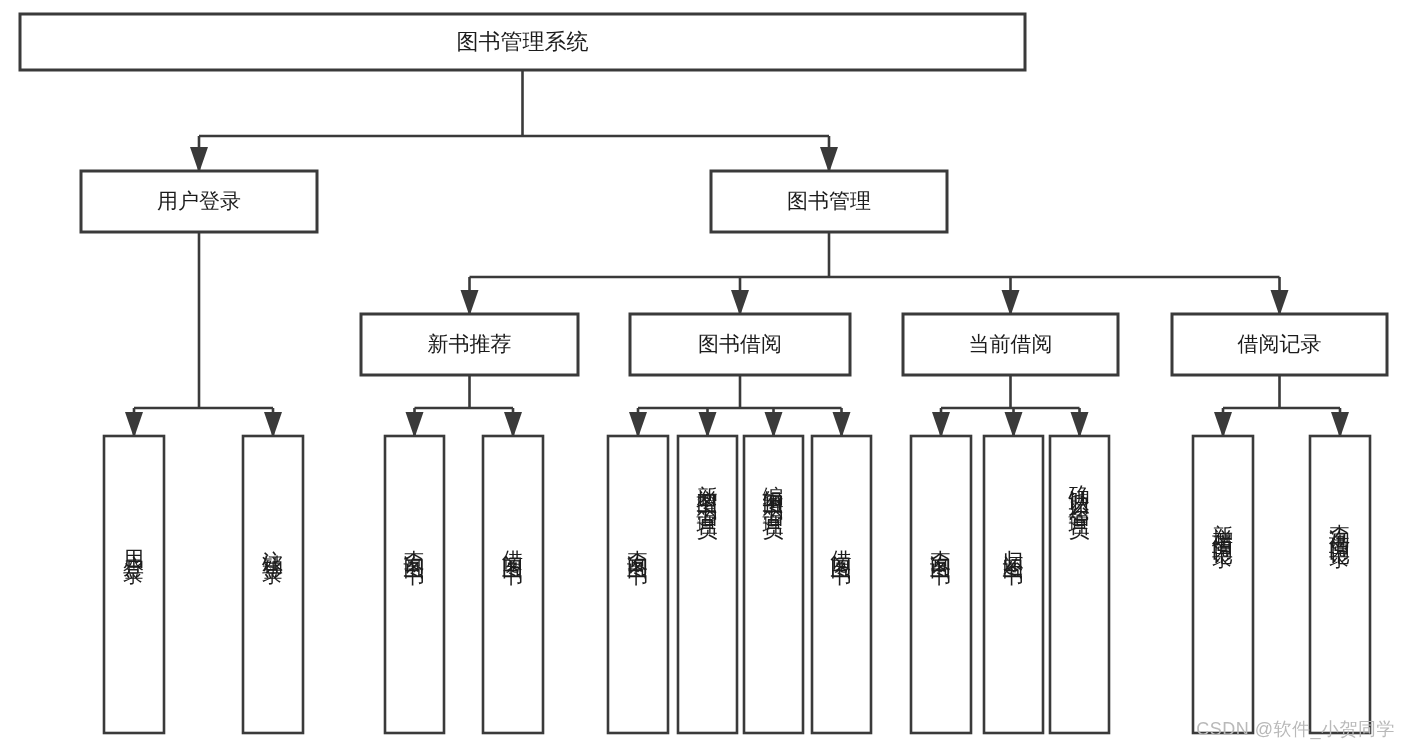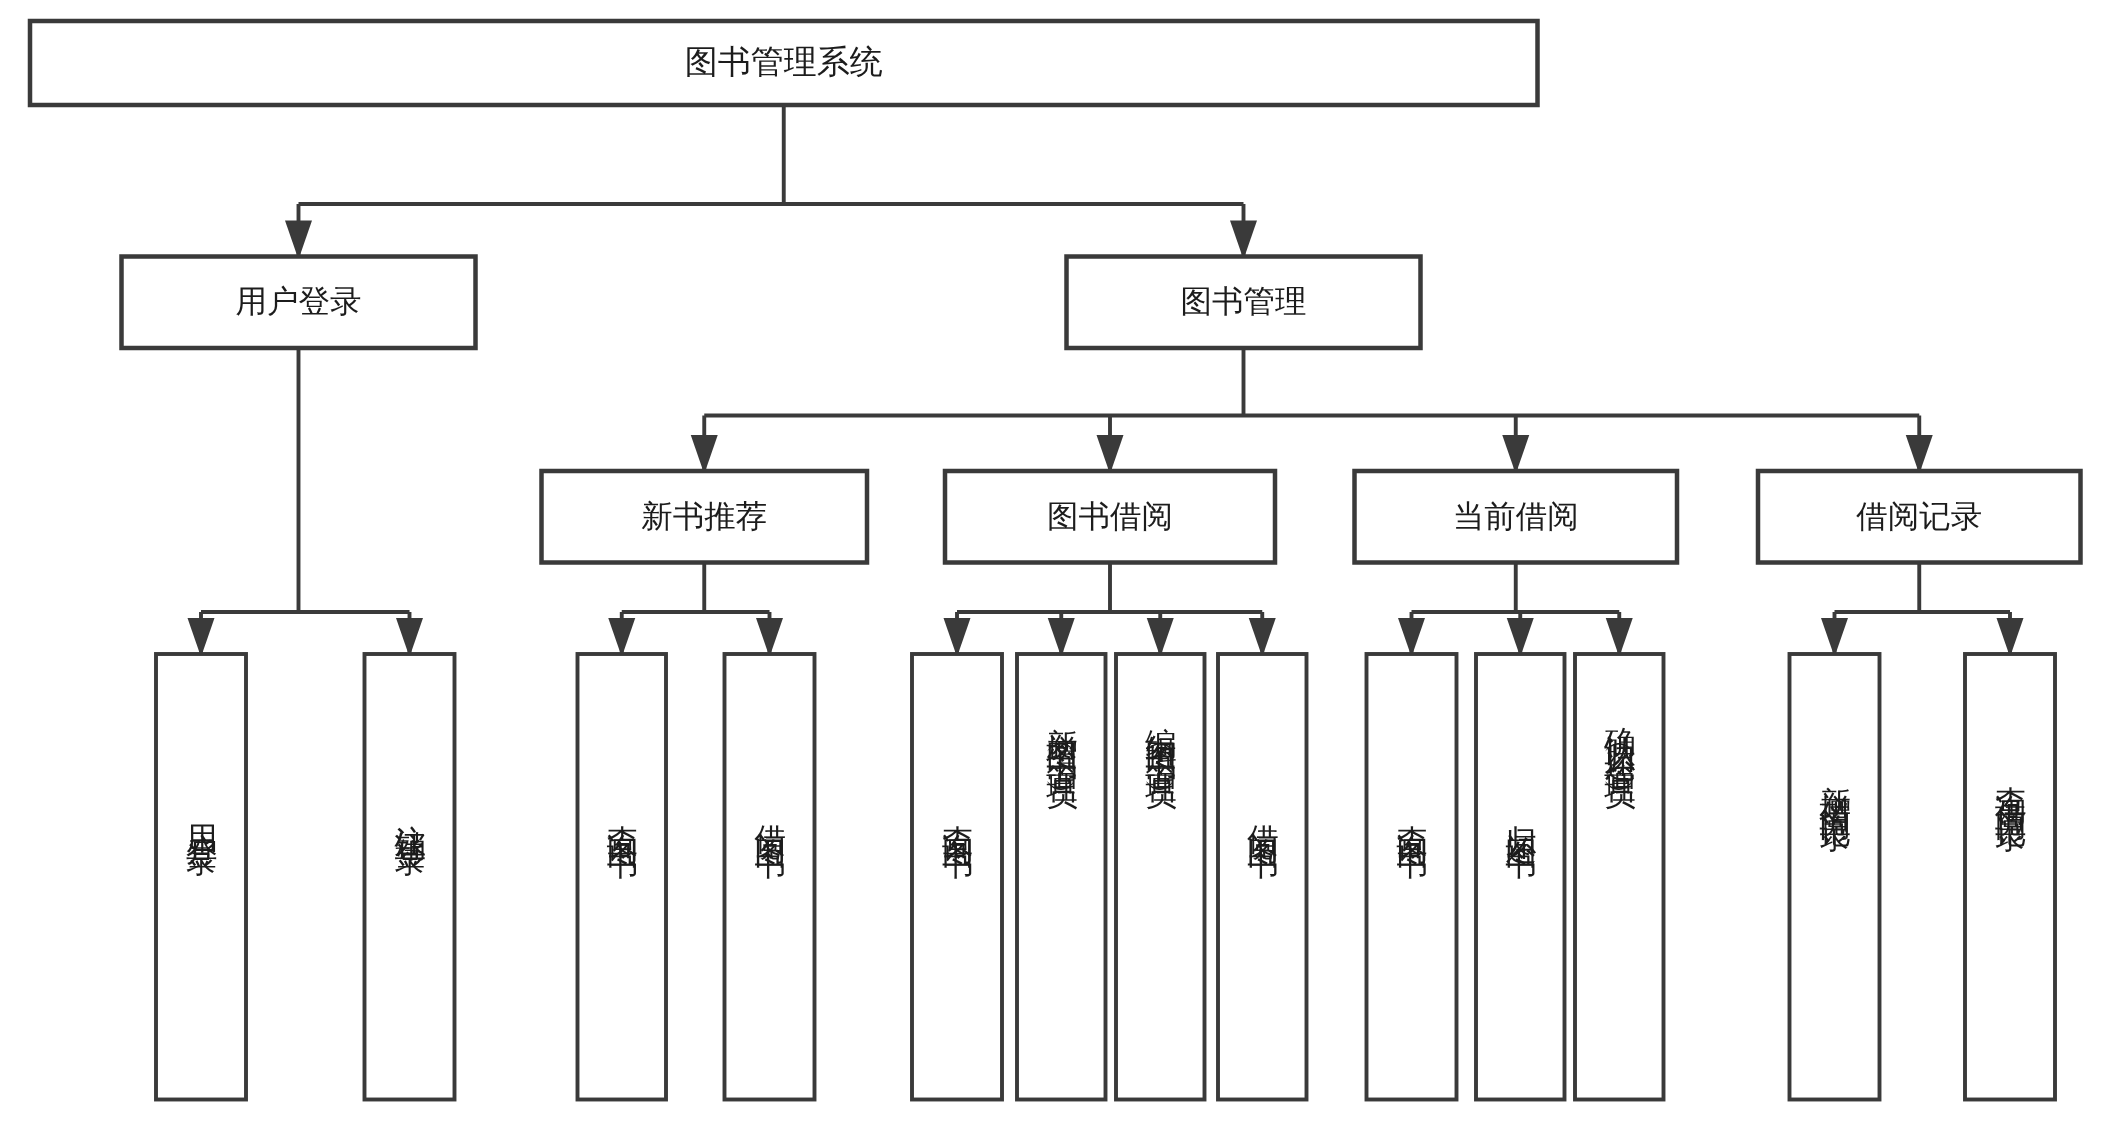--- a/index.html
+++ b/index.html
@@ -251,13 +251,14 @@
         <div class="vtext">确认归还（管理员）</div>
       </div>
       <div class="vtext-wrap" style="left: 1193px; top: 436px; width: 60px; height: 297px; padding-top: 70.5px; box-sizing: border-box;">
         <div class="vtext">新增借阅记录</div>
       </div>
       <div class="vtext-wrap" style="left: 1310px; top: 436px; width: 60px; height: 297px; padding-top: 70.5px; box-sizing: border-box;">
         <div class="vtext">查询借阅记录</div>
       </div>
     </div>
 
+  <div class="watermark">CSDN @软件_小贺同学</div>
 </div>
 
 </body></html>

